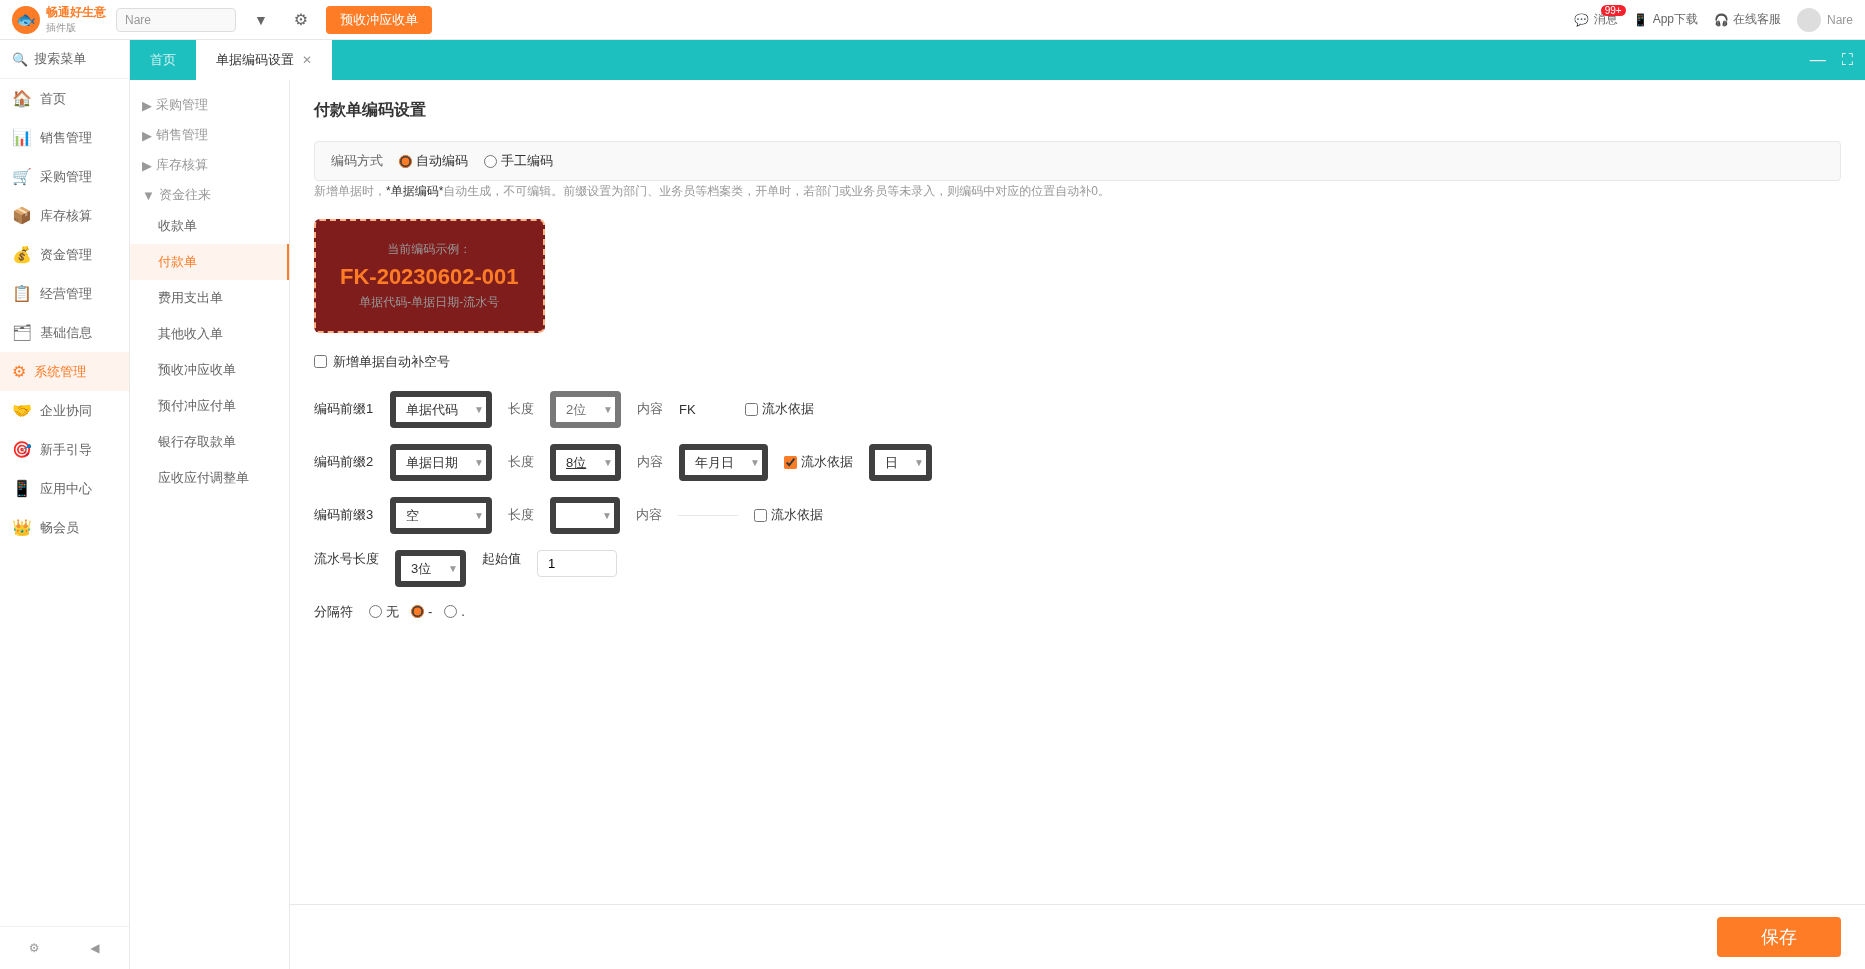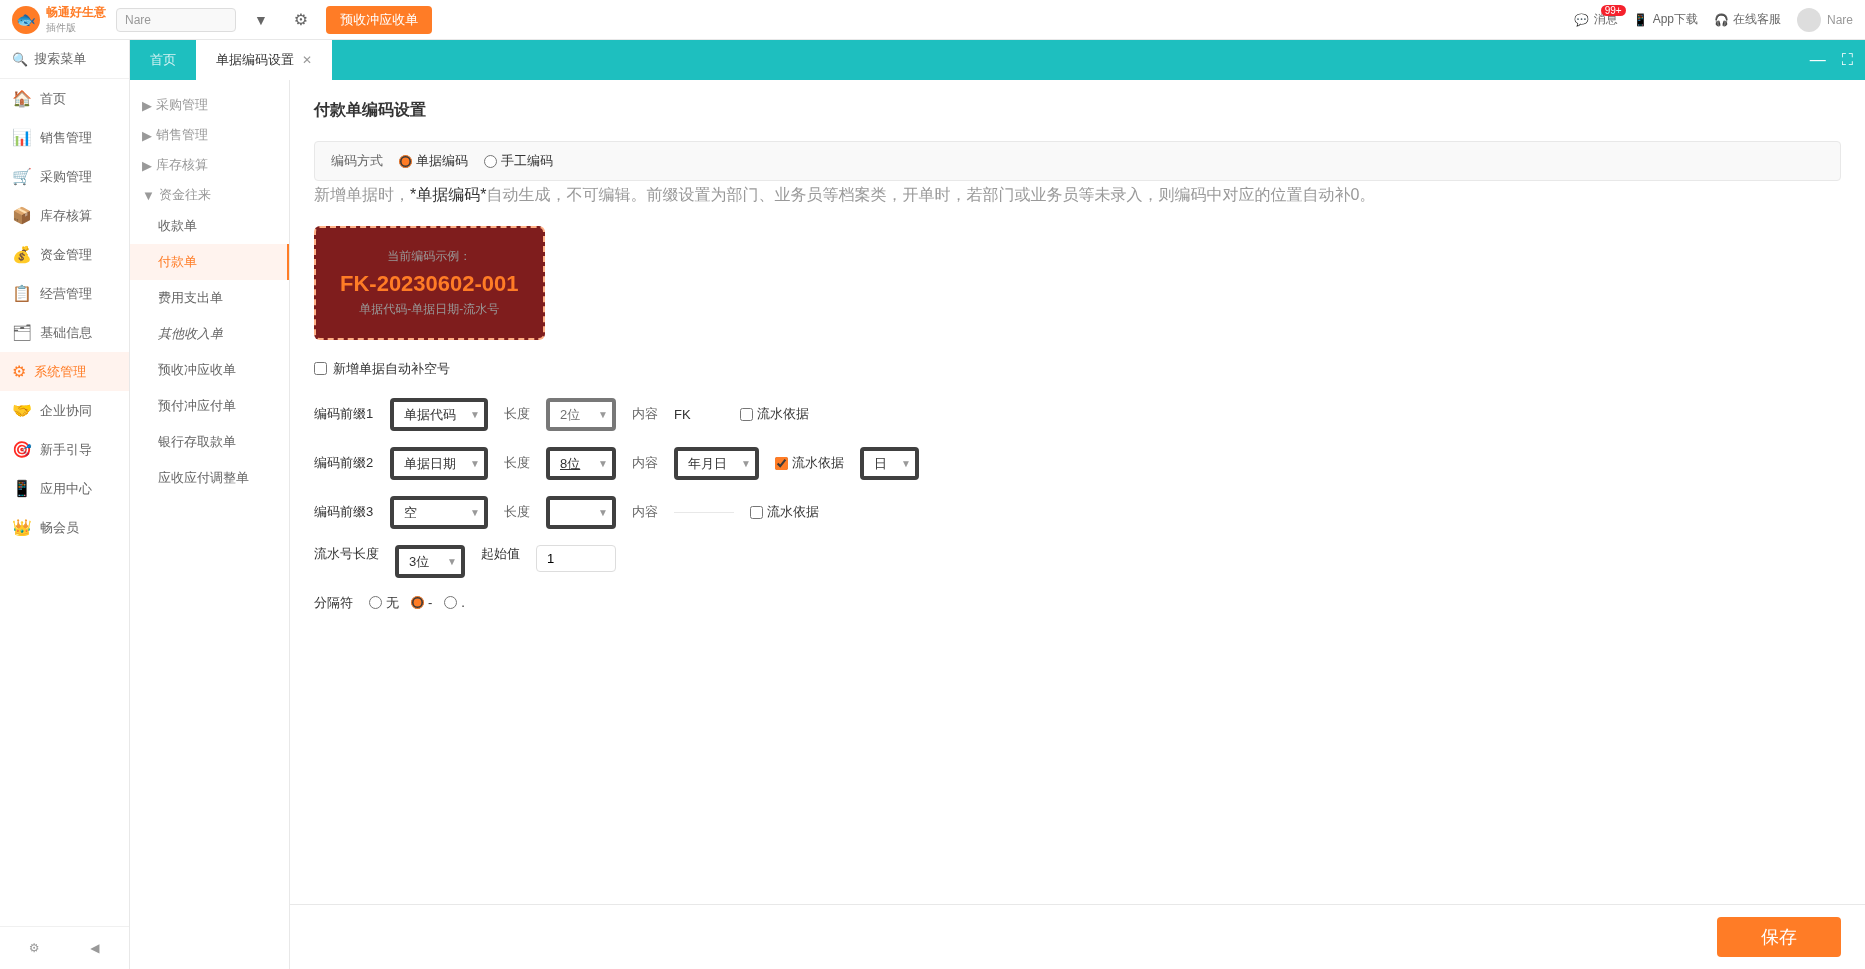--- a/index.html
+++ b/index.html
@@ -46,38 +46,38 @@
     
     
     .form-area { flex: 1; background: #fff; padding: 20px 24px; overflow-y: auto; }
     .page-title { font-size: 16px; font-weight: 600; color: #333; margin-bottom: 20px; }
     .encoding-method { background: #f9f9f9; border: 1px solid #e8e8e8; border-radius: 4px; padding: 10px 16px; display: flex; align-items: center; gap: 16px; }
     .encoding-label { color: #666; font-size: 13px; }
     .radio-group { display: flex; align-items: center; gap: 16px; }
     .radio-item { display: flex; align-items: center; gap: 4px; cursor: pointer; font-size: 13px; color: #333; }
     .radio-item input[type="radio"] { accent-color: #ff7c26; }
     
-    .info-text { font-size: 16px; color: #999; margin-bottom: 16px; line-height: 1.8; }
+    .info-text { font-size: 12px; color: #999; margin-bottom: 16px; line-height: 1.8; }
     .info-text span { color: #333; }
     
     
     .code-preview { border: 2px dashed #ffb085; background: #7f1d1d; border-radius: 6px; padding: 20px 24px; display: inline-block; margin-bottom: 20px; text-align: center; }
     .code-label { font-size: 12px; color: #999; margin-bottom: 6px; }
     .code-example { font-size: 22px; font-weight: bold; color: #ff7c26; margin-bottom: 4px; }
     .code-structure { font-size: 12px; color: #999; }
     
     
     .checkbox-row { display: flex; align-items: center; gap: 6px; margin-bottom: 20px; font-size: 13px; color: #333; }
     .checkbox-row input[type="checkbox"] { accent-color: #ff7c26; }
     
     
     .form-row { display: flex; align-items: center; gap: 16px; margin-bottom: 16px; }
     .form-label { font-size: 13px; color: #333; min-width: 60px; }
     .select-wrapper { position: relative; display: inline-flex; align-items: center; }
-    select { border: 4px solid #404040; border-radius: 4px; padding: 5px 28px 5px 10px; font-size: 13px; color: #333; background: #fff; appearance: none; cursor: pointer; outline: none; min-width: 80px; }
+    select { border: 6px solid #404040; border-radius: 4px; padding: 5px 28px 5px 10px; font-size: 13px; color: #333; background: #fff; appearance: none; cursor: pointer; outline: none; min-width: 80px; }
     .select-arrow { position: absolute; right: 8px; top: 50%; transform: translateY(-50%); pointer-events: none; color: #999; font-size: 10px; }
     .length-label { font-size: 13px; color: #666; }
     .content-label { font-size: 13px; color: #666; }
     .content-value { font-size: 13px; color: #333; min-width: 50px; }
     
     .checkbox-small { display: flex; align-items: center; gap: 4px; font-size: 13px; color: #333; }
     .checkbox-small input[type="checkbox"] { accent-color: #ff7c26; }
     
     
     .serial-row { display: flex; align-items: flex-start; gap: 16px; margin-bottom: 16px; }
@@ -233,21 +233,21 @@
         </div>
         <div class="sub-sidebar-item" style="padding-left:28px;">
           <span>收款单</span>
         </div>
         <div class="sub-sidebar-item active" style="padding-left:28px;background:#fff3ee;color:#ff7c26;border-right:2px solid #ff7c26;">
           <span>付款单</span>
         </div>
         <div class="sub-sidebar-item" style="padding-left:28px;">
           <span>费用支出单</span>
         </div>
-        <div class="sub-sidebar-item" style="padding-left:28px;font-style:italic;">
+        <div class="sub-sidebar-item" style="padding-left:28px;">
           <span>其他收入单</span>
         </div>
         <div class="sub-sidebar-item" style="padding-left:28px;">
           <span>预收冲应收单</span>
         </div>
         <div class="sub-sidebar-item" style="padding-left:28px;">
           <span>预付冲应付单</span>
         </div>
         <div class="sub-sidebar-item" style="padding-left:28px;">
           <span>银行存取款单</span>
@@ -262,21 +262,21 @@
           
           
           <div class="page-title">付款单编码设置</div>
           
           
           <div class="encoding-method">
             <span class="encoding-label">编码方式</span>
             <div class="radio-group">
               <label class="radio-item">
                 <input type="radio" name="encoding" checked="" style="">
-                <span>单据编码</span>
+                <span>自动编码</span>
               </label>
               <label class="radio-item">
                 <input type="radio" name="encoding" style="">
                 <span>手工编码</span>
               </label>
             </div>
           </div>
           
           
           <div class="info-text">

